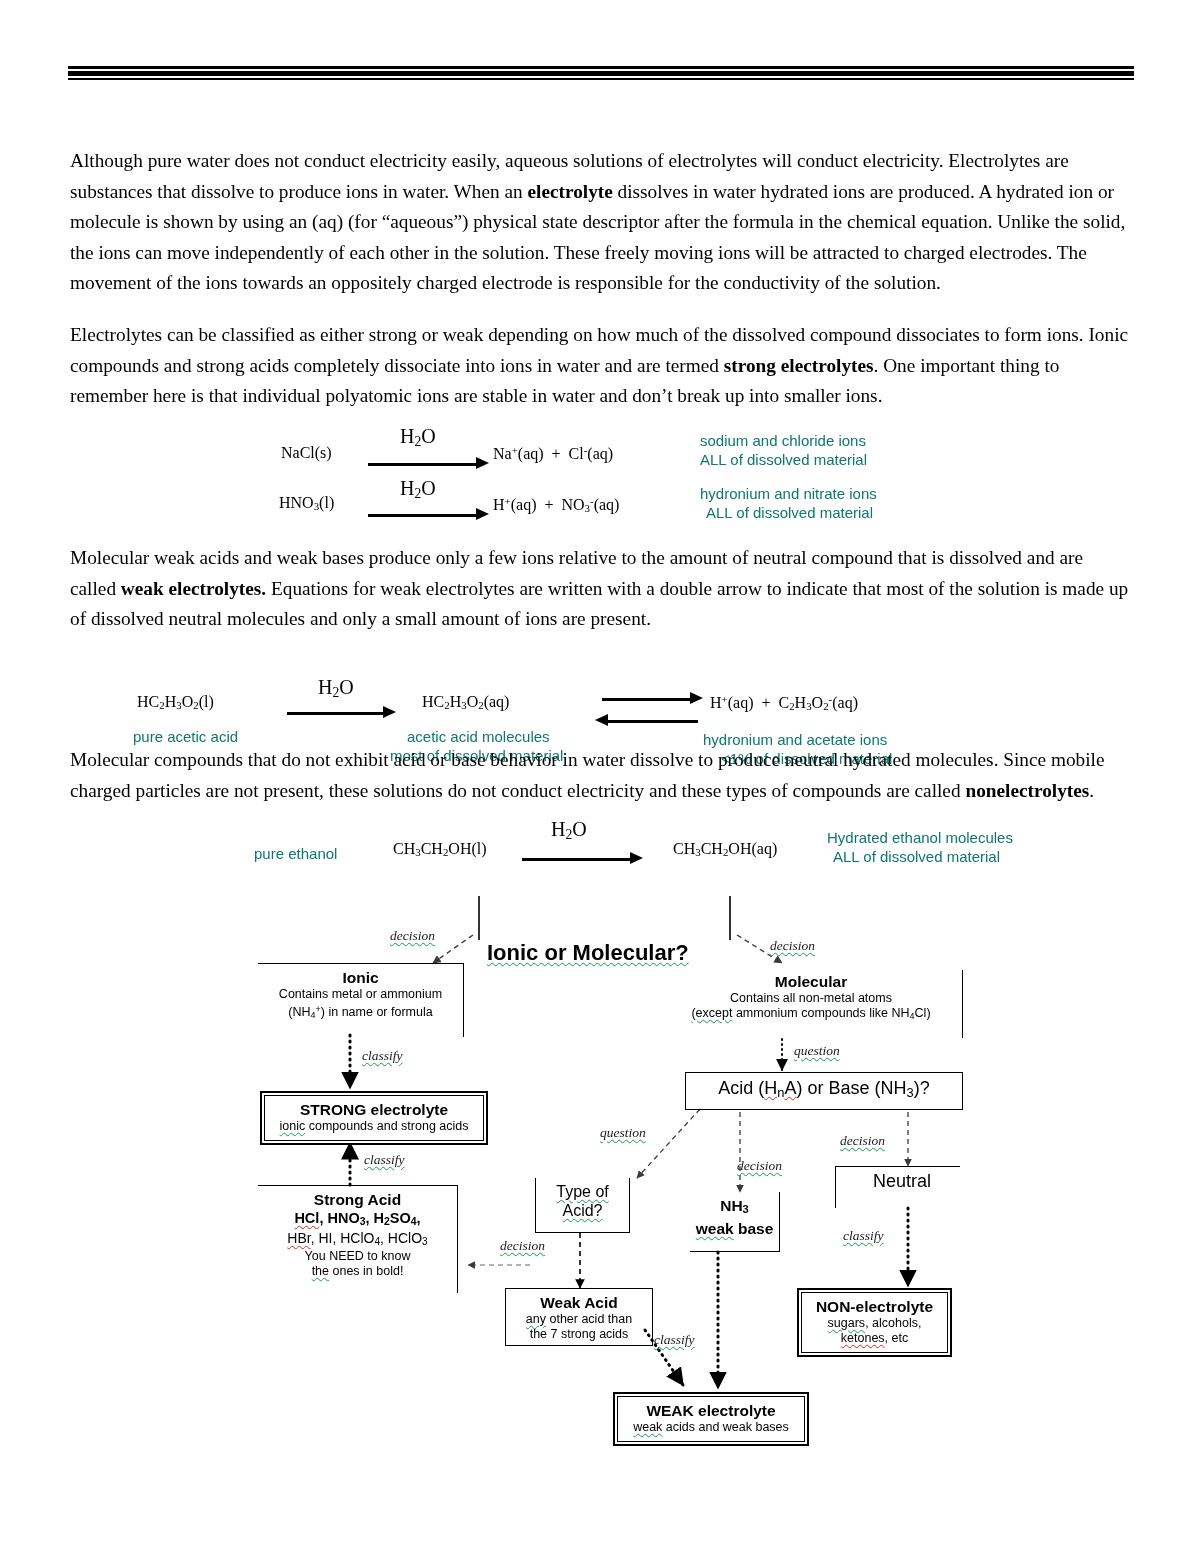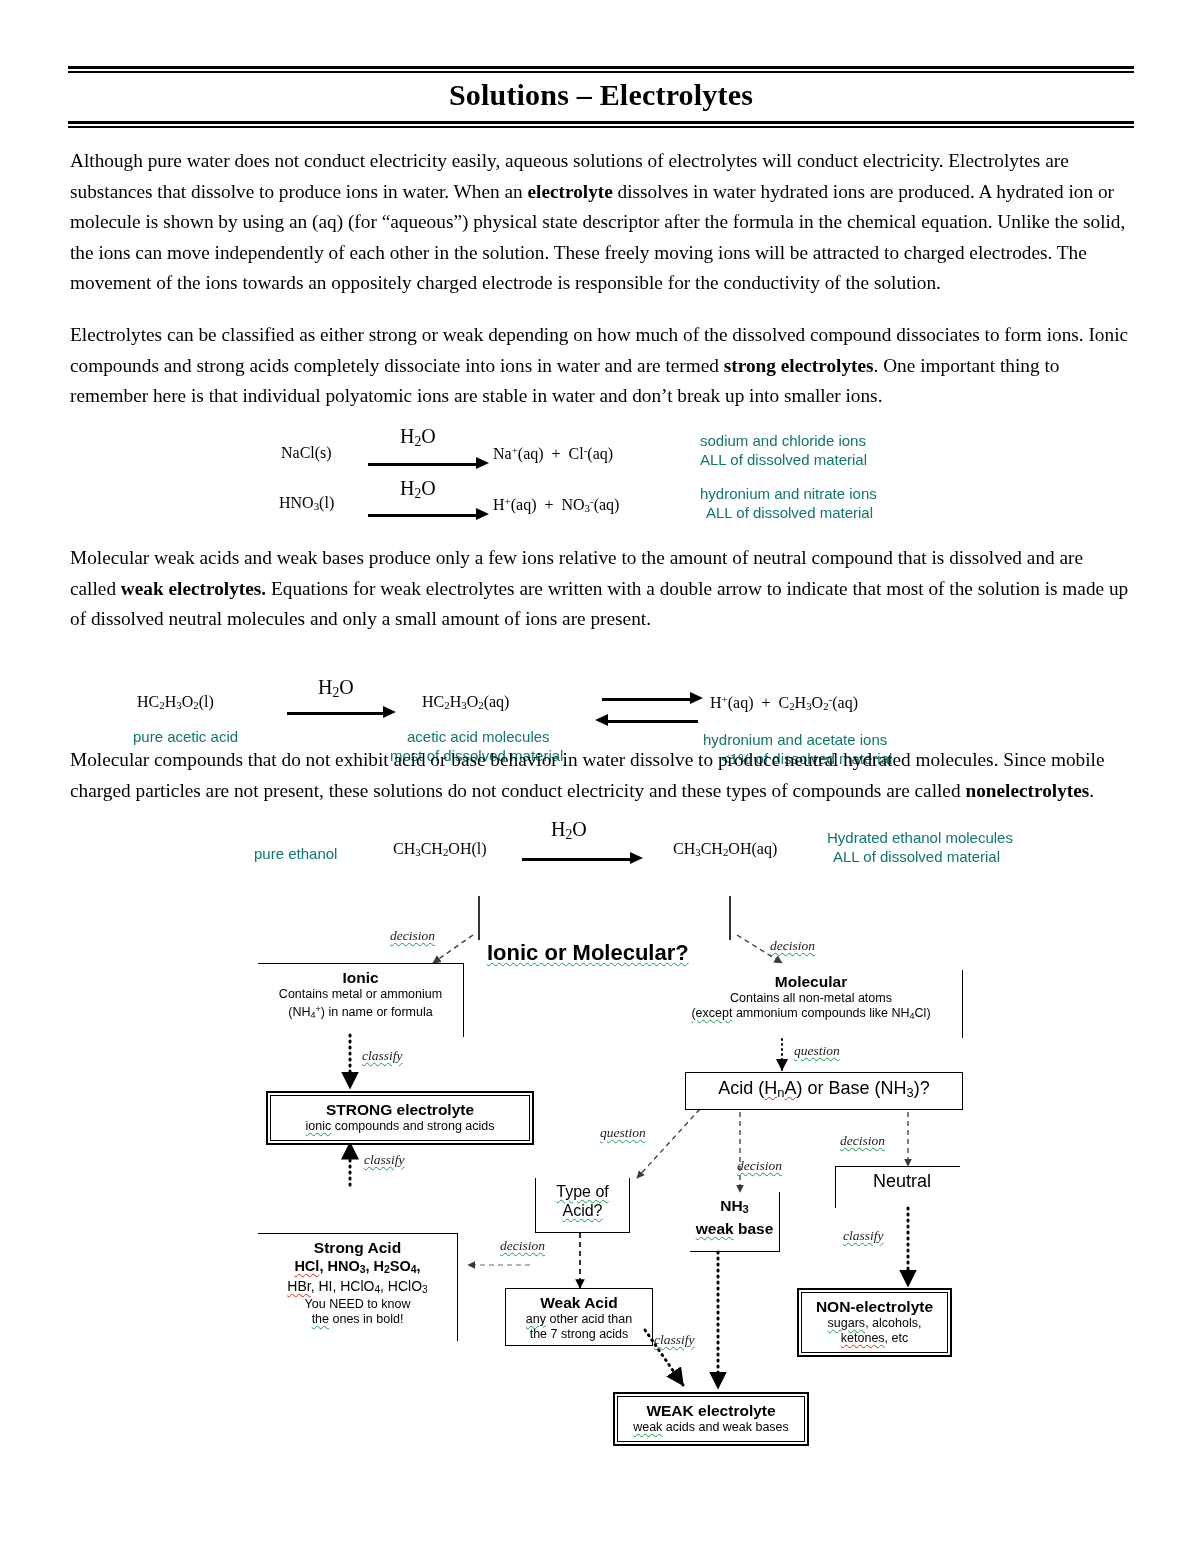--- a/index.html
+++ b/index.html
@@ -189,21 +189,20 @@
     text-underline-offset: 2px;
   }
 </style>
 </head>
 <body>
 
 <div id="page">
 
   <div class="title-wrap">
     <div class="rule-double-top"></div>
-    <div class="doc-title">Solutions – Electrolytes</div>
     <div class="rule-double-bottom"></div>
   </div>
 
   <div class="para" style="top:146px;">
     <span>Although pure water does not conduct electricity easily, aqueous solutions of electrolytes will conduct electricity.  Electrolytes are substances that dissolve to produce ions in water.  When an </span><b>electrolyte</b><span> dissolves in water hydrated ions are produced.  A hydrated ion or molecule is shown by using an (aq) (for “aqueous”) physical state descriptor after the formula in the chemical equation.  Unlike the solid, the ions can move independently of each other in the solution.  These freely moving ions will be attracted to charged electrodes.  The movement of the ions towards an oppositely charged electrode is responsible for the conductivity of the solution.</span>
   </div>
 
   <div class="para" style="top:320px;">
     <span>Electrolytes can be classified as either strong or weak depending on how much of the dissolved compound dissociates to form ions.   Ionic compounds and strong acids completely dissociate into ions in water and are termed </span><b>strong electrolytes</b><span>.  One important thing to remember here is that individual polyatomic ions are stable in water and don’t break up into smaller ions.</span>
   </div>
@@ -324,30 +323,30 @@
     </div>
 
     <div class="fc-box b-right" style="left:660px;top:970px;width:303px;height:68px;padding-top:2px;">
       <div class="fc-title">Molecular</div>
       <div class="fc-sub">Contains all non-metal atoms</div>
       <div class="fc-sub"><span class="squiggle">(except</span> ammonium compounds like NH<sub>4</sub>Cl)</div>
     </div>
 
     <div class="edge-label" style="left:362px;top:1048px;"><span class="squiggle">classify</span></div>
 
-    <div class="fc-box double-box" style="left:266px;top:1091px;width:268px;">
+    <div class="fc-box double-box" style="left:260px;top:1091px;width:228px;">
       <div class="inner">
         <div class="fc-title">STRONG electrolyte</div>
         <div class="fc-sub"><span class="squiggle">ionic</span> compounds and strong acids</div>
       </div>
     </div>
 
     <div class="edge-label" style="left:364px;top:1152px;"><span class="squiggle">classify</span></div>
 
-    <div class="fc-box b-top-right" style="left:258px;top:1185px;width:200px;height:108px;padding-top:4px;margin-top:48px;">
+    <div class="fc-box b-top-right" style="left:258px;top:1185px;width:200px;height:108px;padding-top:4px;">
       <div class="fc-title">Strong Acid</div>
       <div class="fc-title" style="font-size:14.5px;"><span class="squiggle-red">HCl</span>, HNO<sub>3</sub>, H<sub>2</sub>SO<sub>4</sub>,</div>
       <div class="fc-sub" style="font-size:14px;"><span class="squiggle-red">HBr</span>, HI, HClO<sub>4</sub>, HClO<sub>3</sub></div>
       <div class="fc-sub">You NEED to know</div>
       <div class="fc-sub"><span class="squiggle">the</span> ones in bold!</div>
     </div>
 
     <div class="edge-label" style="left:794px;top:1043px;"><span class="squiggle">question</span></div>
 
     <div class="fc-box plain-box" style="left:685px;top:1072px;width:278px;height:38px;padding-top:6px;">

